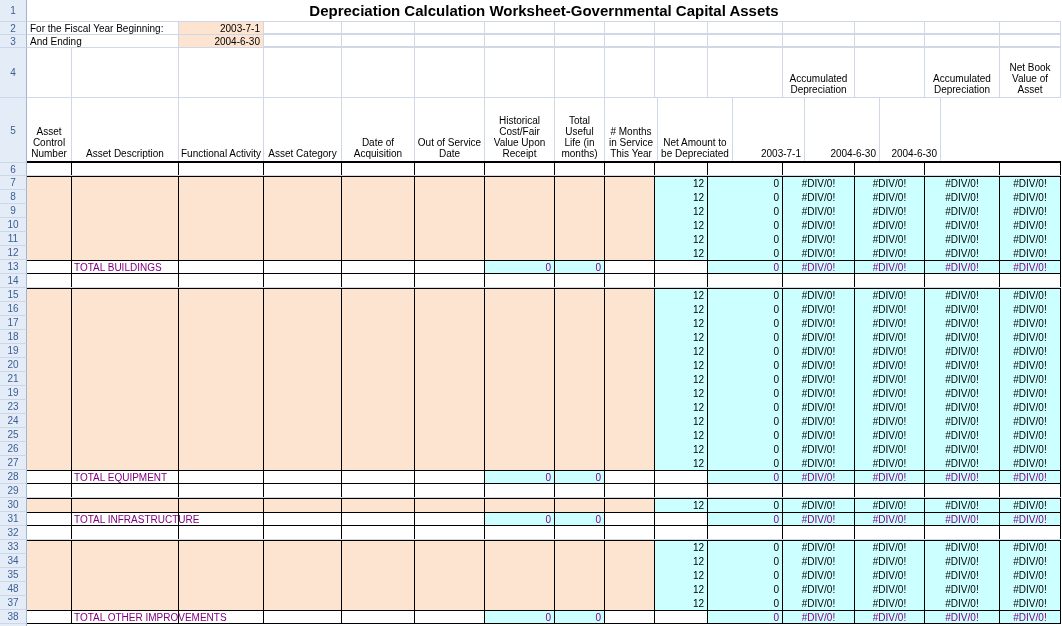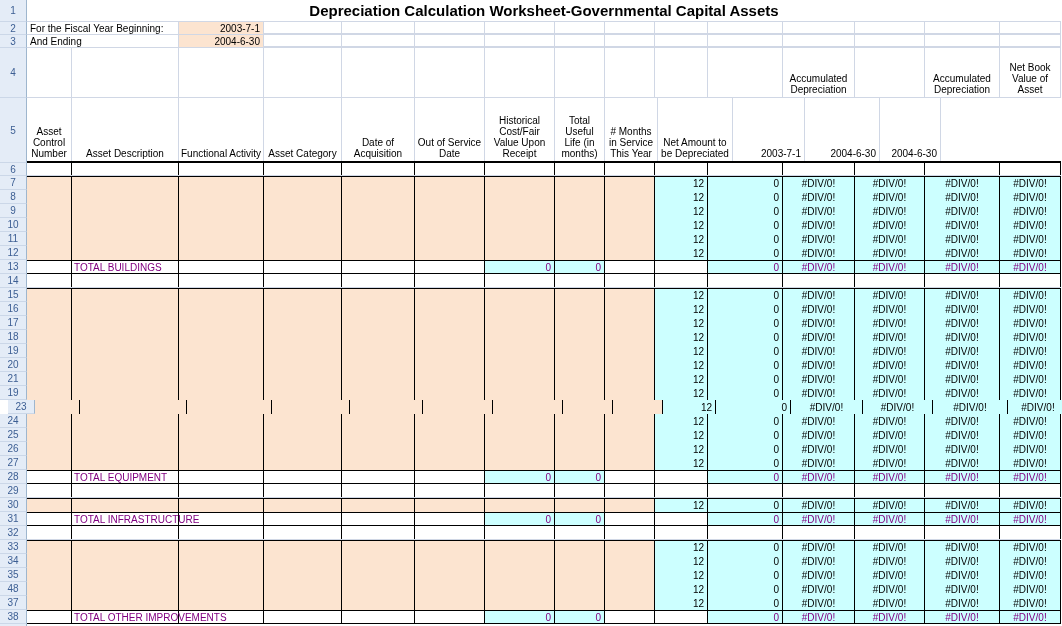--- a/index.html
+++ b/index.html
@@ -475,21 +475,21 @@
           <div class="cell dark peach" style="width: 50px;"></div>
           <div class="cell dark peach" style="width: 50px;"></div>
           <div class="cell dark cyan num" style="width: 53px;">12</div>
           <div class="cell dark cyan num" style="width: 75px;">0</div>
           <div class="cell dark cyan err" style="width: 72px;">#DIV/0!</div>
           <div class="cell dark cyan err" style="width: 70px;">#DIV/0!</div>
           <div class="cell dark cyan err" style="width: 75px;">#DIV/0!</div>
           <div class="cell dark cyan err" style="width: 61px;">#DIV/0!</div>
         </div>
       </div>
-      <div class="row row-data" style="height: 14px; padding-left: 8px;">
+      <div class="row row-data" style="height: 14px;">
         <div class="gutter">23</div>
         <div class="cells">
           <div class="cell dark peach" style="width: 45px;"></div>
           <div class="cell dark peach" style="width: 107px;"></div>
           <div class="cell dark peach" style="width: 85px;"></div>
           <div class="cell dark peach" style="width: 78px;"></div>
           <div class="cell dark peach" style="width: 73px;"></div>
           <div class="cell dark peach" style="width: 70px;"></div>
           <div class="cell dark peach" style="width: 70px;"></div>
           <div class="cell dark peach" style="width: 50px;"></div>

